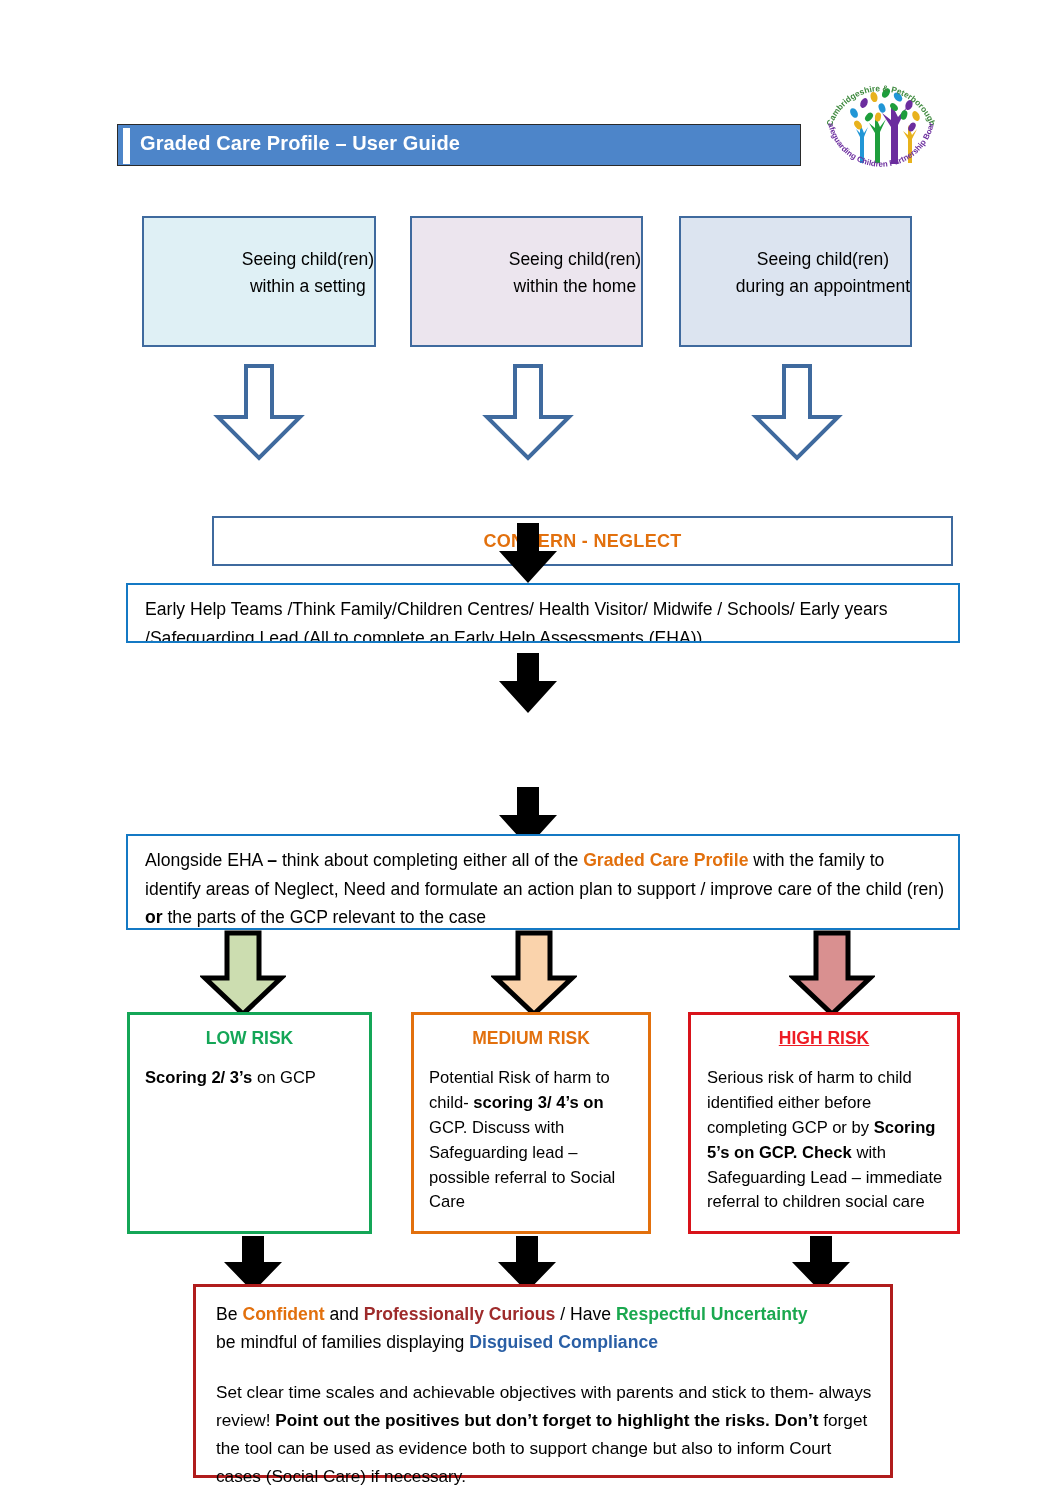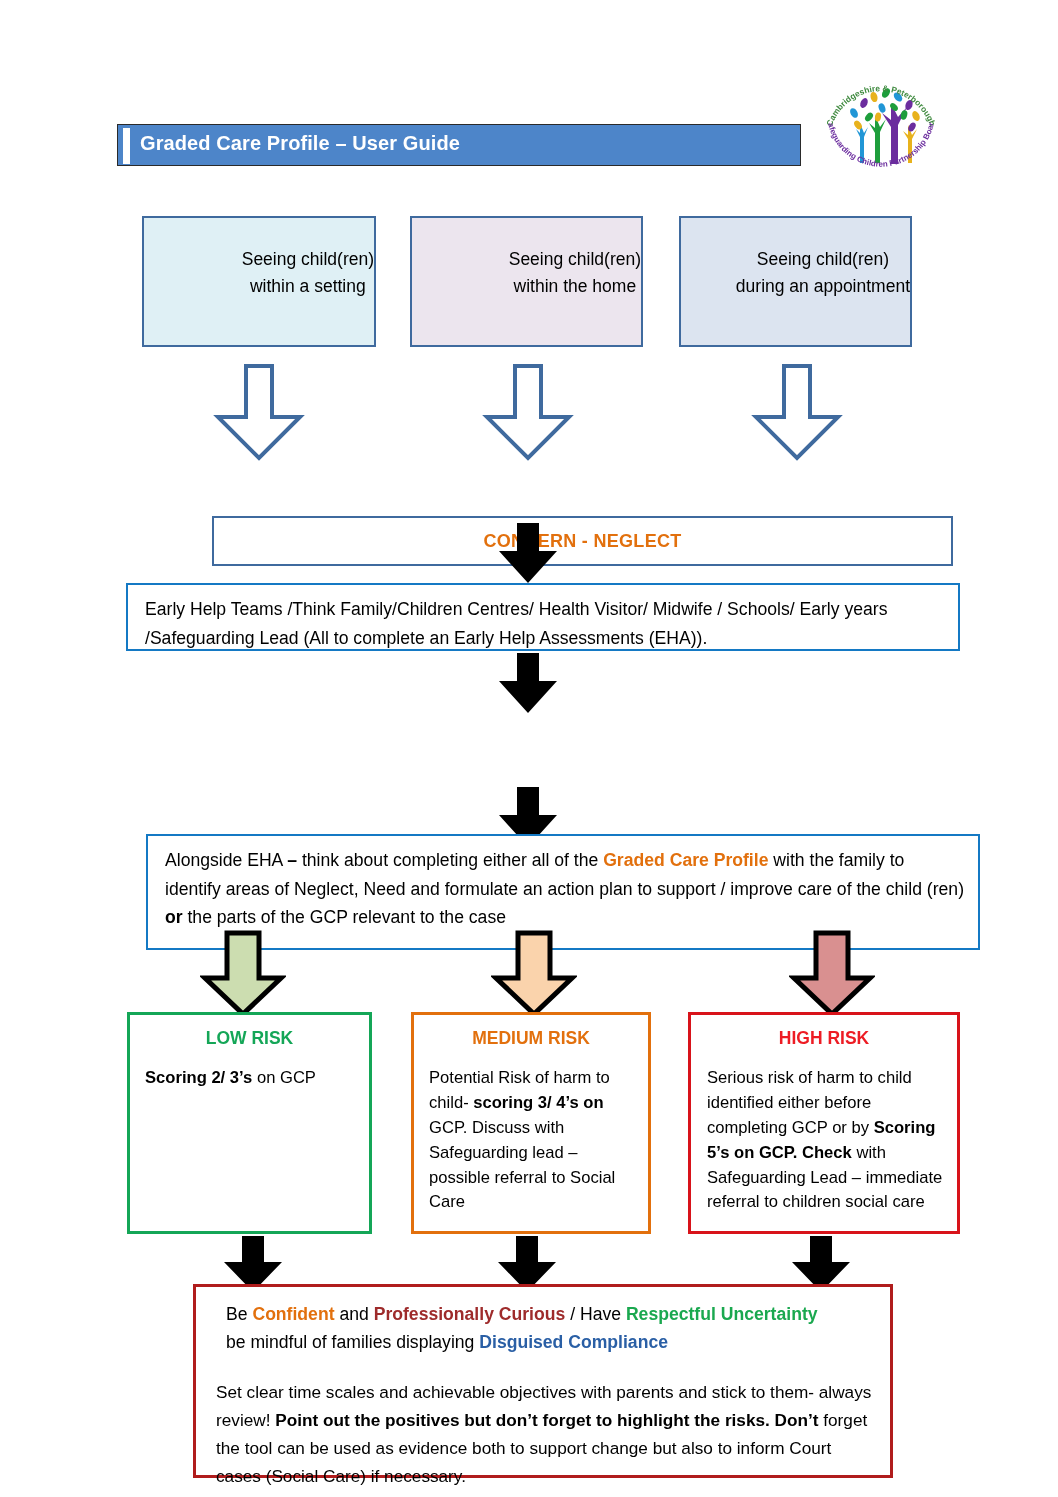--- a/index.html
+++ b/index.html
@@ -41,25 +41,25 @@
 
   .lowrisk{border:3px solid #14a657;}
   .lowrisk .risk-title{color:#14a657;}
   .lowrisk .risk-body{margin-left:15px;margin-right:10px;}
 
   .medrisk{border:3px solid #e2700d;}
   .medrisk .risk-title{color:#e2700d;}
   .medrisk .risk-body{margin-left:15px;margin-right:12px;}
 
   .highrisk{border:3px solid #d8131a;}
-  .highrisk .risk-title{color:#ed1c24;}
+  .highrisk .risk-title{color:#ed1c24;text-decoration:underline;}
   .highrisk .risk-body{margin-left:16px;margin-right:12px;}
 
   .finalbox{border:3px solid #b01c1c;}
-  .final-l1{position:absolute;left:20px;right:14px;top:14px;font-size:17.6px;line-height:1.58;margin-left:10px;}
+  .final-l1{position:absolute;left:20px;right:14px;top:14px;font-size:17.6px;line-height:1.58;}
   .final-l2{position:absolute;left:20px;right:18px;top:92px;font-size:17.2px;line-height:1.62;}
 
   b{font-weight:bold;}
   .o{color:#e2700d;font-weight:bold;}
   .maroon{color:#9e2b2b;font-weight:bold;}
   .grn{color:#1aa84f;font-weight:bold;}
   .blu{color:#2a5fa5;font-weight:bold;}
 
   
   .arrow{position:absolute;}
@@ -159,40 +159,40 @@
   <div class="box concern" style="left:212px;top:468px;width:741px;height:50px;margin-top:48px;">
     <div class="c-text">CONCERN - NEGLECT</div>
   </div>
 
   <div class="arrow" style="left:497px;top:523px;">
     <svg width="62" height="62" viewBox="0 0 62 62">
       <path d="M20,0 L42,0 L42,28 L60,28 L31,60 L2,28 L20,28 Z" fill="#000000"></path>
     </svg>
   </div>
 
-  <div class="box flowbox" style="left:126px;top:583px;width:834px;height:68px;">
+  <div class="box flowbox" style="left:126px;top:583px;width:834px;height:60px;">
     <div class="box-inner">
       <div class="fb-text">Early Help Teams /Think Family/Children Centres/ Health Visitor/ Midwife / Schools/ Early years /Safeguarding Lead (All to complete an Early Help Assessments (EHA)).</div>
     </div>
   </div>
 
   <div class="arrow" style="left:497px;top:653px;">
     <svg width="62" height="62" viewBox="0 0 62 62">
       <path d="M20,0 L42,0 L42,28 L60,28 L31,60 L2,28 L20,28 Z" fill="#000000"></path>
     </svg>
   </div>
 
 
   <div class="arrow" style="left:497px;top:787px;">
     <svg width="62" height="62" viewBox="0 0 62 62">
       <path d="M20,0 L42,0 L42,28 L60,28 L31,60 L2,28 L20,28 Z" fill="#000000"></path>
     </svg>
   </div>
 
-  <div class="box flowbox" style="left:126px;top:834px;width:834px;height:116px;margin-left:20px;">
+  <div class="box flowbox" style="left:126px;top:834px;width:834px;height:96px;">
     <div class="box-inner">
       <div class="fb-text">
         <span>Alongside EHA </span><b>–</b><span> think about completing either all of the </span><span class="o">Graded Care Profile</span><span> with the family to identify areas of Neglect, Need and formulate an action plan to support / improve care of the child (ren) </span><b>or</b><span> the parts of the GCP relevant to the case</span>
       </div>
     </div>
   </div>
 
   <div class="arrow" style="left:200px;top:930px;">
     <svg width="86" height="88" viewBox="0 0 86 88">
       <path d="M27,3 L59,3 L59,48 L81,48 L43,84 L5,48 L27,48 Z" fill="#ccddb0" stroke="#000000" stroke-width="5" stroke-linejoin="miter"></path>

